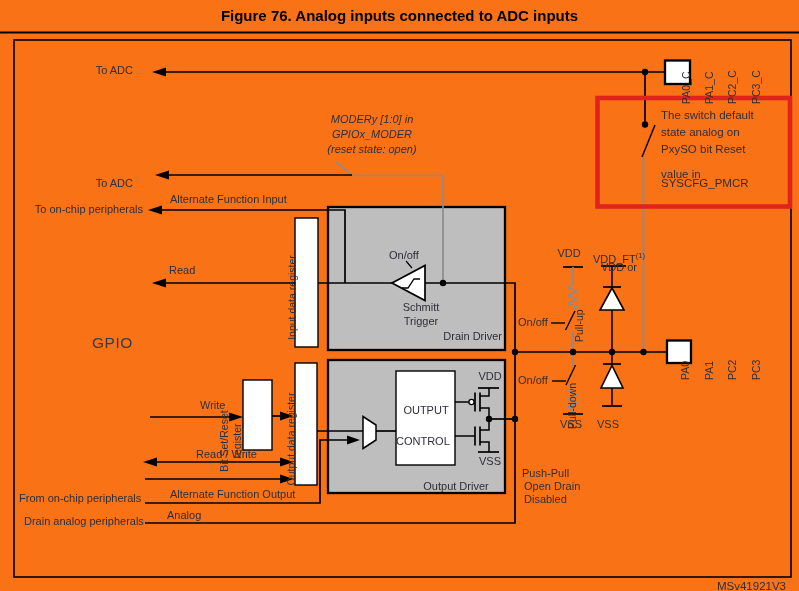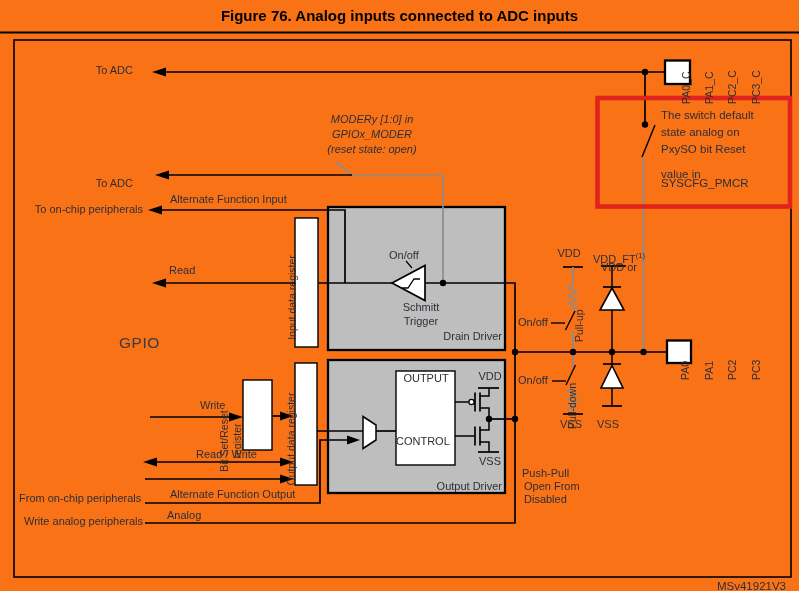--- a/index.html
+++ b/index.html
@@ -150,73 +150,73 @@
     </g>
 
     <rect x="597.5" y="98" width="192.5" height="108.5" fill="none" stroke="#E0231C" stroke-width="4.6"></rect>
   </svg>
 
   <div class="lbl rt" style="left:53px;top:64px;width:80px;">To ADC</div>
   <div class="lbl rt" style="left:53px;top:177px;width:80px;">To ADC</div>
   <div class="lbl rt" style="left:8px;top:203px;width:135px;">To on-chip peripherals</div>
   <div class="lbl" style="left:170px;top:193px;">Alternate Function Input</div>
   <div class="lbl" style="left:169px;top:264px;">Read</div>
-  <div class="lbl big" style="left:119px;top:336px;">GPIO</div>
+  <div class="lbl big" style="left:92px;top:336px;">GPIO</div>
   <div class="lbl" style="left:176px;top:399px;margin-left:24px;">Write</div>
   <div class="lbl" style="left:196px;top:448px;">Read / Write</div>
   <div class="lbl" style="left:170px;top:488px;">Alternate Function Output</div>
   <div class="lbl" style="left:19px;top:492px;">From on-chip peripherals</div>
   <div class="lbl" style="left:167px;top:509px;">Analog</div>
-  <div class="lbl" style="left:24px;top:515px;">Write analog peripherals</div>
+  <div class="lbl" style="left:24px;top:515px;">Drain analog peripherals</div>
 
   <div>
     <div class="lbl italic ctr" style="left:292px;top:113px;width:160px;">MODERy [1:0] in</div>
     <div class="lbl italic ctr" style="left:292px;top:128px;width:160px;">GPIOx_MODER</div>
     <div class="lbl italic ctr" style="left:292px;top:143px;width:160px;">(reset state: open)</div>
   </div>
 
   <div>
     <div class="lbl redtxt" style="left:661px;top:107px;">The switch default</div>
     <div class="lbl redtxt" style="left:661px;top:124px;">state analog on</div>
     <div class="lbl redtxt" style="left:661px;top:141px;">PxySO bit Reset</div>
     <div class="lbl redtxt" style="left:661px;top:166px;">value in</div>
     <div class="lbl redtxt" style="left:661px;top:175px;">SYSCFG_PMCR</div>
   </div>
 
   <div class="lbl" style="left:389px;top:249px;">On/off</div>
   <div class="lbl ctr" style="left:393px;top:301px;width:56px;">Schmitt</div>
   <div class="lbl ctr" style="left:393px;top:315px;width:56px;">Trigger</div>
   <div class="lbl rt" style="left:419px;top:330px;width:83px;">Drain Driver</div>
-  <div class="lbl rt" style="left:410px;top:480px;width:92px;">Output Driver</div>
+  <div class="lbl rt" style="left:410px;top:480px;width:92px;text-align:center;">Output Driver</div>
 
   <div class="vt vtc" style="left:300px;top:347px;width:129px;">Input data register</div>
   <div class="vt vtc" style="left:299px;top:485px;width:122px;">Output data register</div>
   <div class="vt vtc" style="left:244px;top:450px;width:70px;line-height:13px;">
     <div>Bit Set/Reset</div>
     <div>register</div>
   </div>
 
-  <div class="lbl ctr" style="left:396px;top:372px;width:60px;">OUTPUT</div>
+  <div class="lbl ctr" style="left:396px;top:404px;width:60px;">OUTPUT</div>
   <div class="lbl ctr" style="left:396px;top:411px;width:41px;margin-top:24px;">CONTROL</div>
   <div class="lbl ctr" style="left:473px;top:370px;width:34px;">VDD</div>
   <div class="lbl ctr" style="left:473px;top:455px;width:34px;">VSS</div>
 
   <div class="lbl ctr" style="left:551px;top:247px;width:36px;">VDD</div>
   <div class="lbl ctr" style="left:592px;top:233px;width:54px;margin-top:28px;">VDD or</div>
   <div class="lbl ctr" style="left:586px;top:249px;width:66px;"><span>VDD_FT</span><span class="mono-sup">(1)</span></div>
   <div class="lbl" style="left:518px;top:316px;">On/off</div>
   <div class="vt" style="left:587px;top:327px;">Pull-up</div>
   <div class="lbl" style="left:518px;top:374px;">On/off</div>
   <div class="vt" style="left:580px;top:414px;">Pull-down</div>
   <div class="lbl ctr" style="left:553px;top:418px;width:36px;">VSS</div>
   <div class="lbl ctr" style="left:590px;top:418px;width:36px;">VSS</div>
 
   <div>
     <div class="lbl" style="left:522px;top:467px;">Push-Pull</div>
-    <div class="lbl" style="left:524px;top:480px;">Open From</div>
+    <div class="lbl" style="left:524px;top:480px;">Open Drain</div>
     <div class="lbl" style="left:524px;top:493px;">Disabled</div>
   </div>
 
   <div>
     <div class="vt" style="left:694px;top:89px;">PA0_C</div>
     <div class="vt" style="left:717px;top:89px;">PA1_C</div>
     <div class="vt" style="left:740px;top:89px;">PC2_C</div>
     <div class="vt" style="left:764px;top:89px;">PC3_C</div>
   </div>
   <div>

